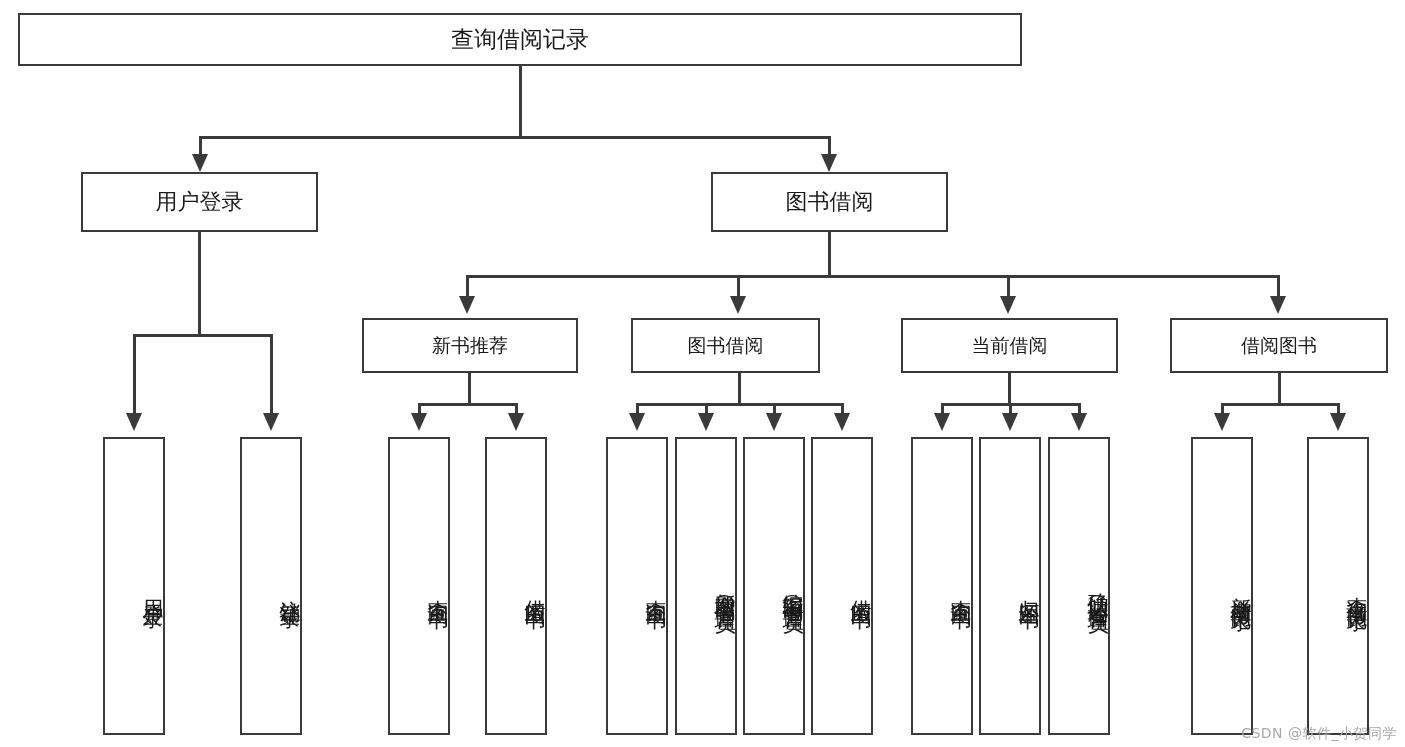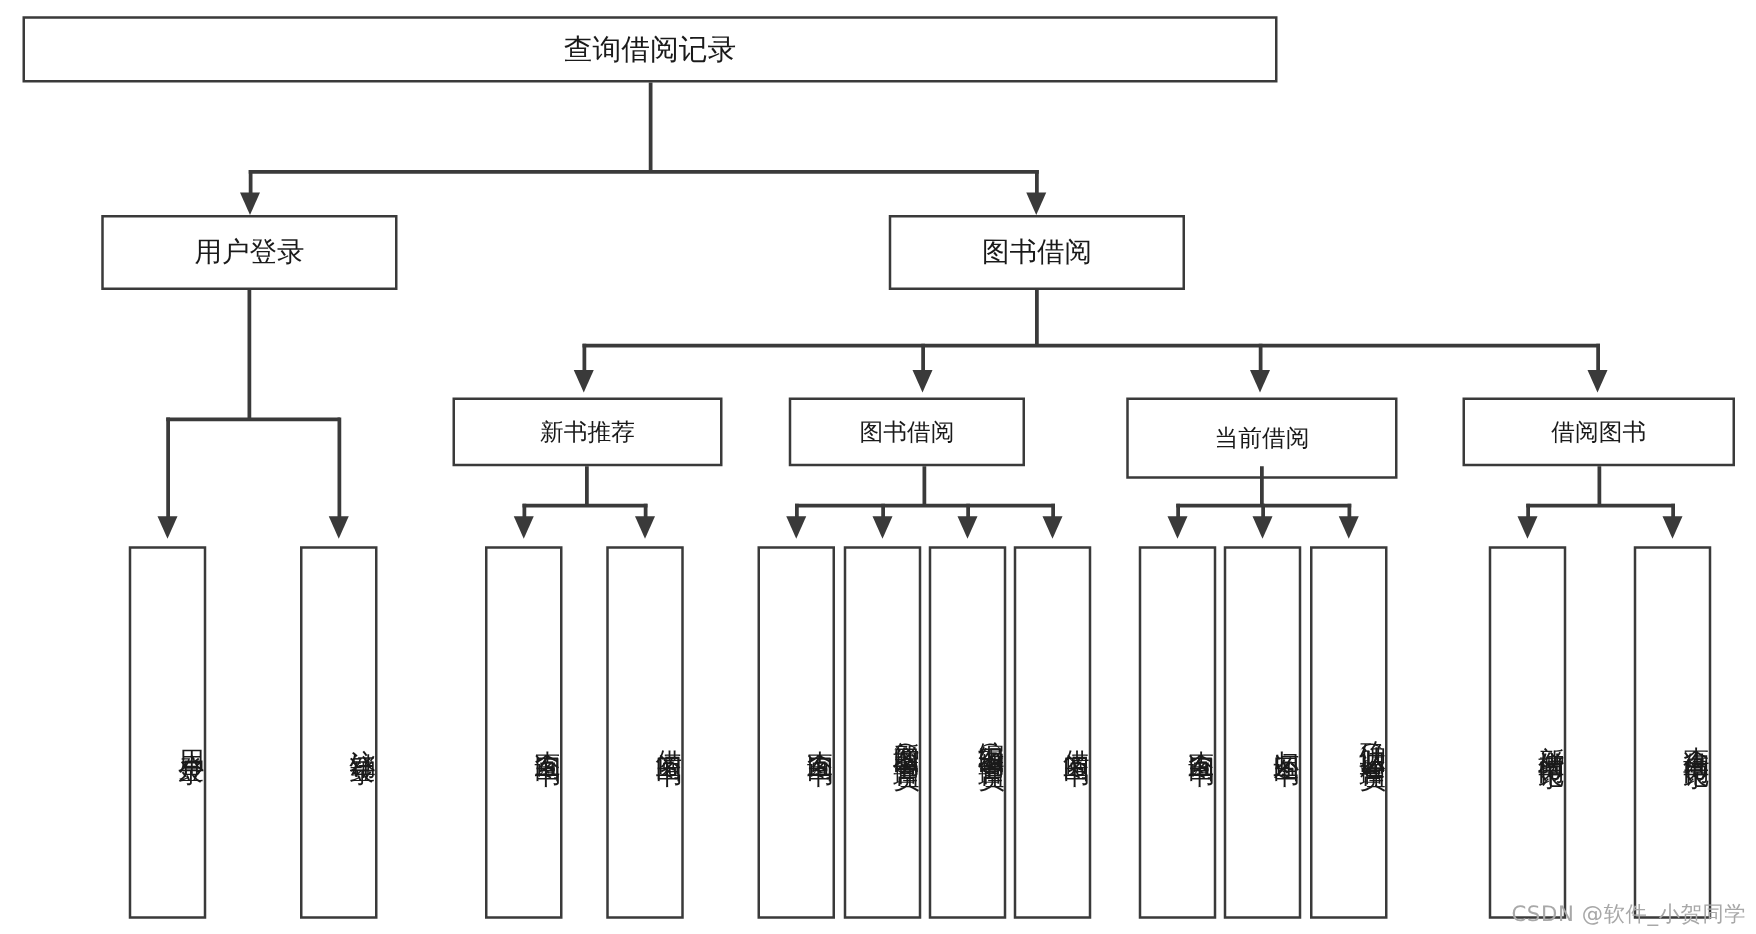--- a/index.html
+++ b/index.html
@@ -65,21 +65,21 @@
     height: 0;
     border-left: 8px solid transparent;
     border-right: 8px solid transparent;
     border-top: 18px solid #3a3a3a;
   }
   
   #watermark {
     position: absolute;
     right: 8px;
     bottom: 4px;
-    font-size: 17px;
+    font-size: 14px;
     color: #a8a8a8;
     white-space: nowrap;
     letter-spacing: 0.5px;
   }
 </style>
 </head>
 <body>
 
 <div id="canvas">
 
@@ -118,21 +118,21 @@
   <div class="arrow" style="left:1000px; top:296px;"></div>
   <div class="edge v" style="left:1277px; top:275px; width:3px; height:25px;"></div>
   <div class="arrow" style="left:1270px; top:296px;"></div>
 
   <div class="node lvl2" style="left:362px; top:318px; width:216px; height:55px;">
     <span class="label">新书推荐</span>
   </div>
   <div class="node lvl2" style="left:631px; top:318px; width:189px; height:55px;">
     <span class="label">图书借阅</span>
   </div>
-  <div class="node lvl2" style="left:901px; top:318px; width:217px; height:65px;">
+  <div class="node lvl2" style="left:901px; top:318px; width:217px; height:55px;">
     <span class="label">当前借阅</span>
   </div>
   <div class="node lvl2" style="left:1170px; top:318px; width:218px; height:55px;">
     <span class="label">借阅图书</span>
   </div>
 
   <div class="edge v" style="left:468px; top:373px; width:3px; height:32px;"></div>
   <div class="edge h" style="left:418px; top:403px; width:100px; height:3px;"></div>
   <div class="edge v" style="left:418px; top:403px; width:3px; height:14px;"></div>
   <div class="arrow" style="left:411px; top:413px;"></div>

